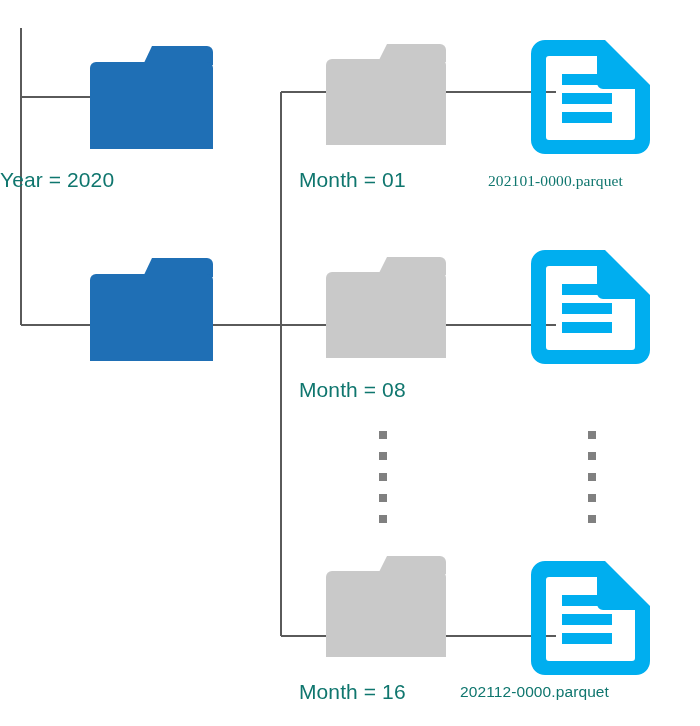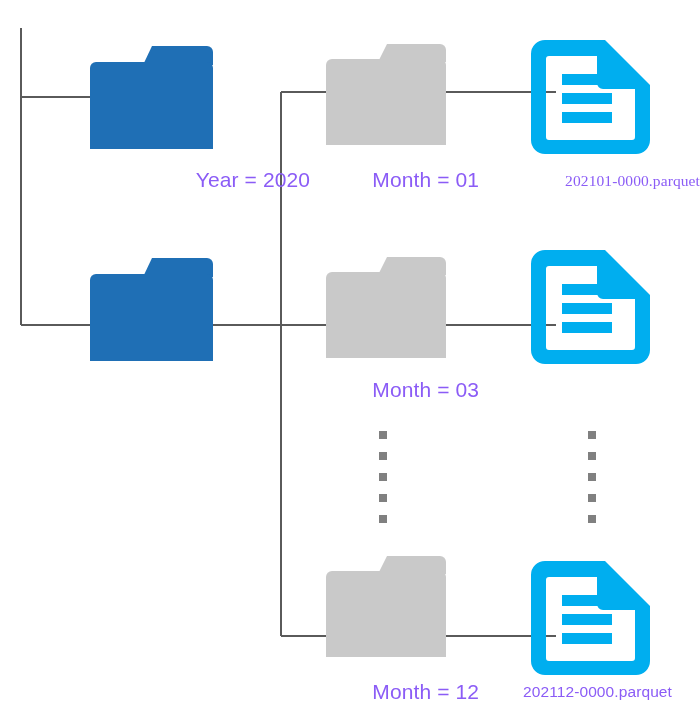--- a/index.html
+++ b/index.html
@@ -1,19 +1,19 @@
 <!DOCTYPE html>
 <html><head>
 <meta charset="utf-8">
 <style>
   html,body{margin:0;padding:0;background:#ffffff;}
   body{width:700px;height:726px;font-family:"Liberation Sans",sans-serif;overflow:hidden;}
   #stage{position:relative;width:700px;height:726px;background:#fff;}
   svg.layer{position:absolute;left:0;top:0;width:700px;height:726px;}
-  .lbl{position:absolute;color:#8b5cf6;white-space:nowrap;text-align:right;}
+  .lbl{position:absolute;color:#0f766e;white-space:nowrap;text-align:left;}
   .lbl-node{font-size:21px;letter-spacing:.1px;}
   .lbl-file{font-size:15.5px;letter-spacing:.1px;}
 </style>
 </head>
 <body>
 
 <div id="stage">
 
   <svg class="layer" viewBox="0 0 700 726">
 
@@ -98,19 +98,19 @@
       <rect x="588" y="452" width="8" height="8"></rect>
       <rect x="588" y="473" width="8" height="8"></rect>
       <rect x="588" y="494" width="8" height="8"></rect>
       <rect x="588" y="515" width="8" height="8"></rect>
     </g>
   </svg>
 
   <div class="lbl lbl-node" style="left:0;top:168px;width:310px;">Year = 2020</div>
 
   <div class="lbl lbl-node" style="left:299px;top:168px;width:180px;">Month = 01</div>
-  <div class="lbl lbl-node" style="left:299px;top:378px;width:180px;">Month = 03</div>
-  <div class="lbl lbl-node" style="left:299px;top:680px;width:180px;">Month = 12</div>
+  <div class="lbl lbl-node" style="left:299px;top:378px;width:180px;">Month = 08</div>
+  <div class="lbl lbl-node" style="left:299px;top:680px;width:180px;">Month = 16</div>
 
   <div class="lbl lbl-file" style="left:488px;top:172px;width:212px;font-family:Liberation Serif, serif;">202101-0000.parquet</div>
   <div class="lbl lbl-file" style="left:460px;top:683px;width:212px;">202112-0000.parquet</div>
 
 </div>
 
 </body></html>

